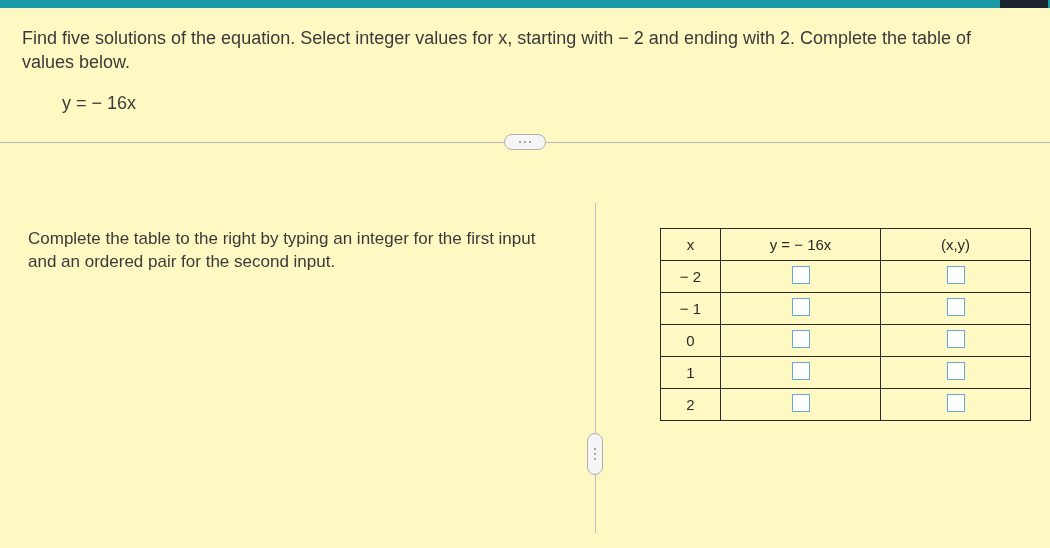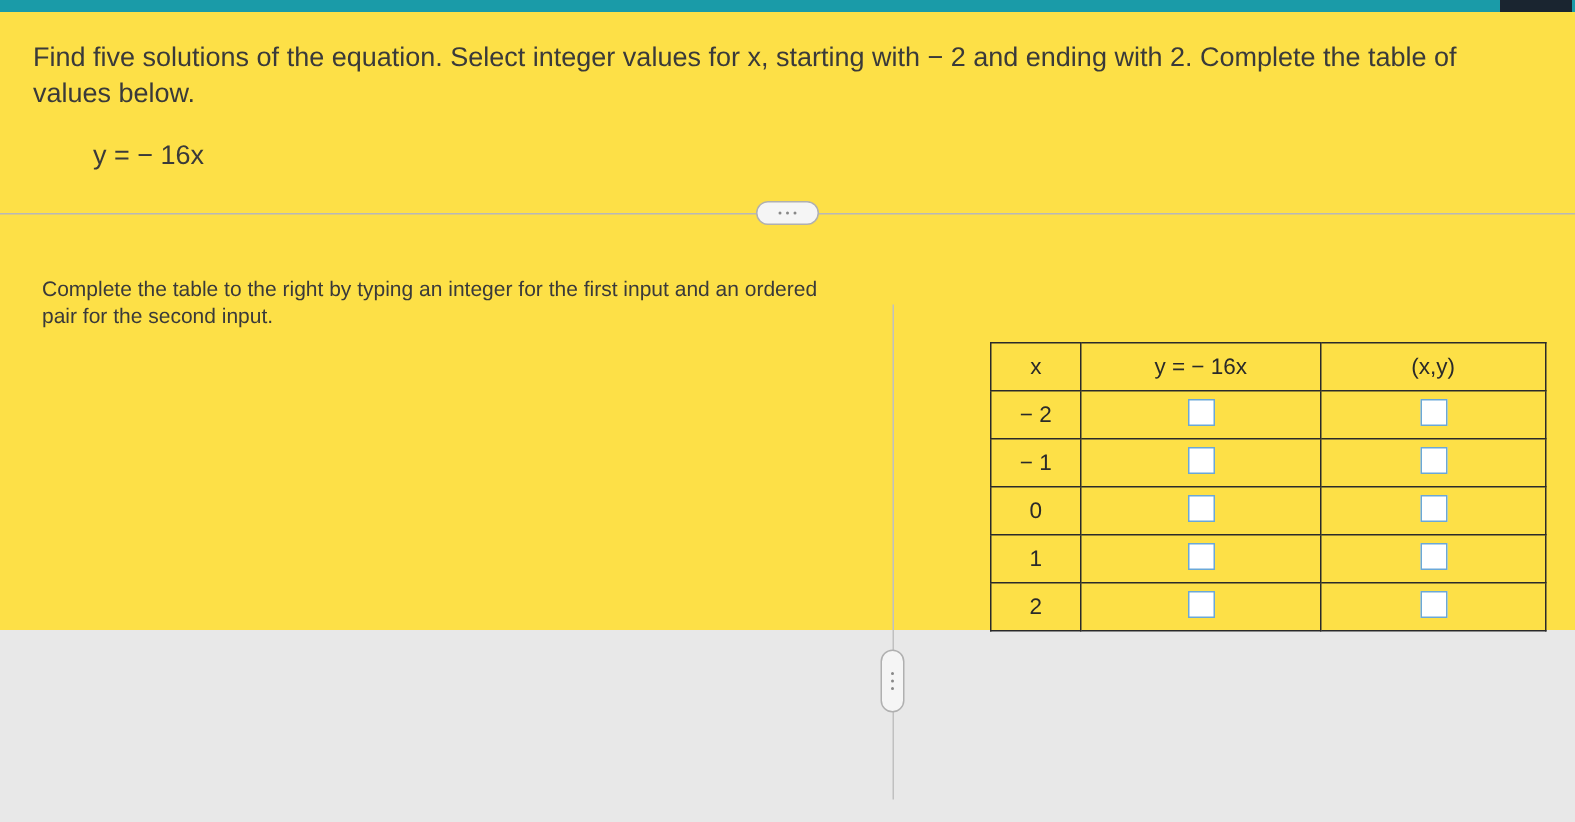--- a/index.html
+++ b/index.html
@@ -14,23 +14,23 @@
       height: 548px;
       overflow: hidden;
       position: relative;
     }
     .top-bar {
       height: 8px;
       background: #1a9ba8;
       width: 100%;
     }
     .content-area {
-      background: #fde047;
+      background: #fef9c3;
       padding: 18px 22px 0 22px;
-      height: 412px;
+      height: 540px;
       position: relative;
     }
     .question-text {
       color: #3a3a3a;
       font-size: 18px;
       line-height: 1.35;
       margin-bottom: 18px;
     }
     .equation {
       color: #3a3a3a;
@@ -65,24 +65,25 @@
       height: 2px;
       background: #888;
       border-radius: 50%;
     }
     .lower-section {
       display: flex;
       gap: 30px;
     }
     .instruction-text {
       color: #3a3a3a;
-      font-size: 14px;
+      font-size: 17px;
       line-height: 1.35;
       width: 540px;
       padding-left: 6px;
+      margin-top: 45px;
     }
     .vertical-divider {
       position: absolute;
       left: 595px;
       top: 195px;
       width: 1px;
       height: 330px;
       background: #c0c0c0;
     }
     .vertical-handle {

